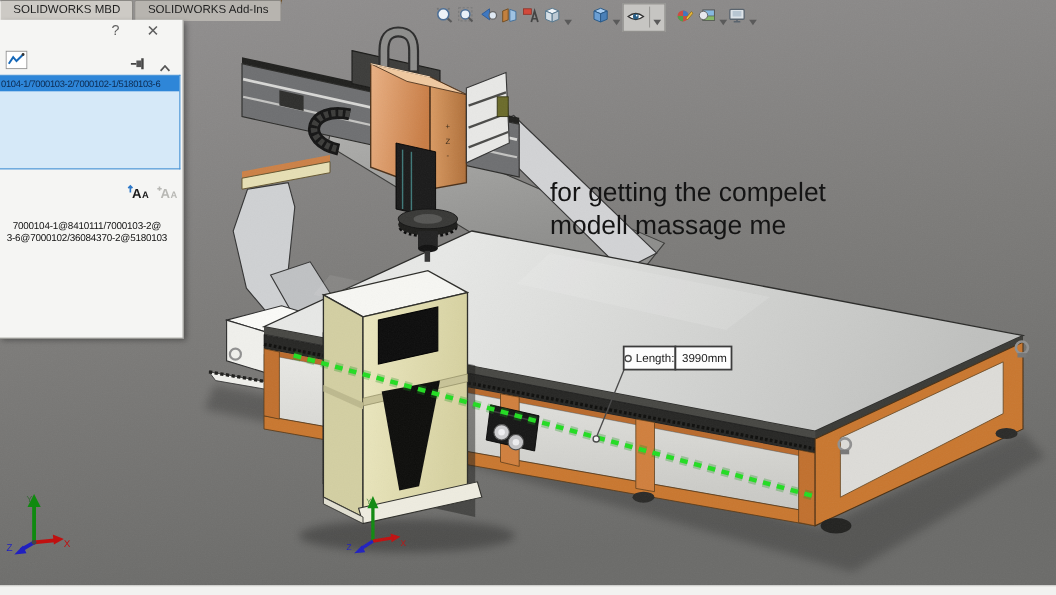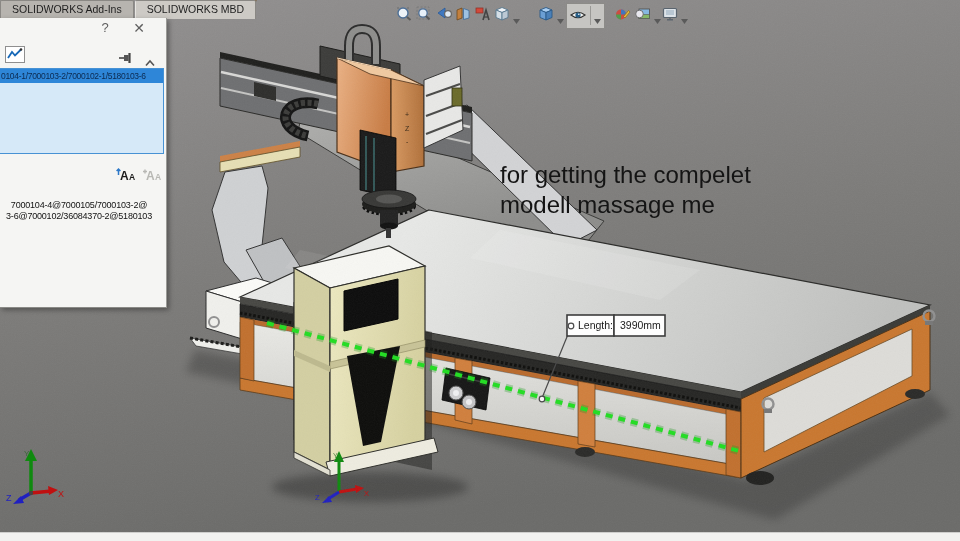--- a/index.html
+++ b/index.html
@@ -271,22 +271,22 @@
     <line x1="31" y1="493" x2="19" y2="500" stroke="#2020c0" stroke-width="3.5"></line>
     <polygon points="13,504 21,496 24,503" fill="#2020c0"></polygon>
     <circle cx="31" cy="493" r="2.2" fill="#444"></circle>
     <text x="24" y="456" font-size="8" fill="#0a5f0a" opacity="0.55">Y</text>
     <text x="58" y="497" font-size="9" fill="#c01010">X</text>
     <text x="6" y="501" font-size="9" fill="#2020c0">Z</text>
   </g>
 </svg>
 
 <div class="tabstrip">
+  <div class="cmtab active">SOLIDWORKS MBD</div>
   <div class="cmtab">SOLIDWORKS Add-Ins</div>
-  <div class="cmtab active">SOLIDWORKS MBD</div>
 </div>
 
 <div class="hud">
   <span class="hicon" style="left:395px">
     <svg width="18" height="18">
           <circle cx="8" cy="8" r="5" fill="#edf2f7" stroke="#4d6f96" stroke-width="1.4"></circle>
           <line x1="12" y1="12" x2="15.5" y2="15" stroke="#5a5a5a" stroke-width="2"></line>
           <circle cx="3" cy="3" r="1" fill="#777"></circle>
           <circle cx="13" cy="3" r="1" fill="#777"></circle>
         </svg></span>
@@ -407,20 +407,20 @@
       <text x="15" y="14" font-size="8.5" font-weight="bold" fill="#1a1a1a">A</text>
     </svg></span>
   <span class="fi fi-dec">
     <svg width="22" height="17">
       <path d="M3 5.5 L7 5.5 M5 3.5 L5 7.5" stroke="#b8b8b4" stroke-width="1.4" fill="none"></path>
       <text x="6" y="14" font-size="12" font-weight="bold" fill="#b8b8b4">A</text>
       <text x="15" y="14" font-size="8.5" font-weight="bold" fill="#b8b8b4">A</text>
     </svg></span>
 
   <div class="results">
-    <div>7000104-4@7000105/7000103-2@</div>
+    <div>7000104-1@8410111/7000103-2@</div>
     <div>3-6@7000102/36084370-2@5180103</div>
   </div>
 </div>
 
 <div class="statusstrip"></div>
 
 </div>
 
 </body></html>

